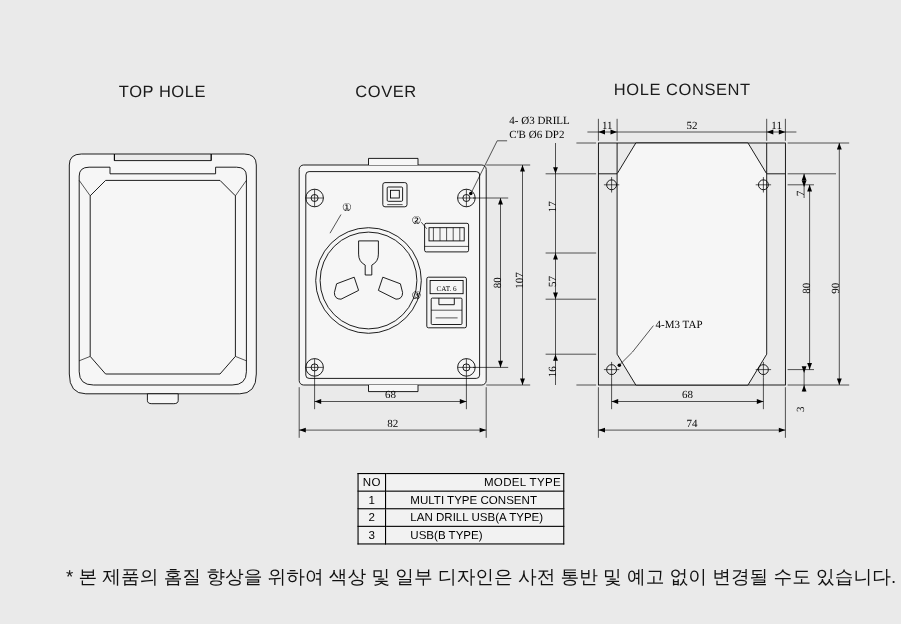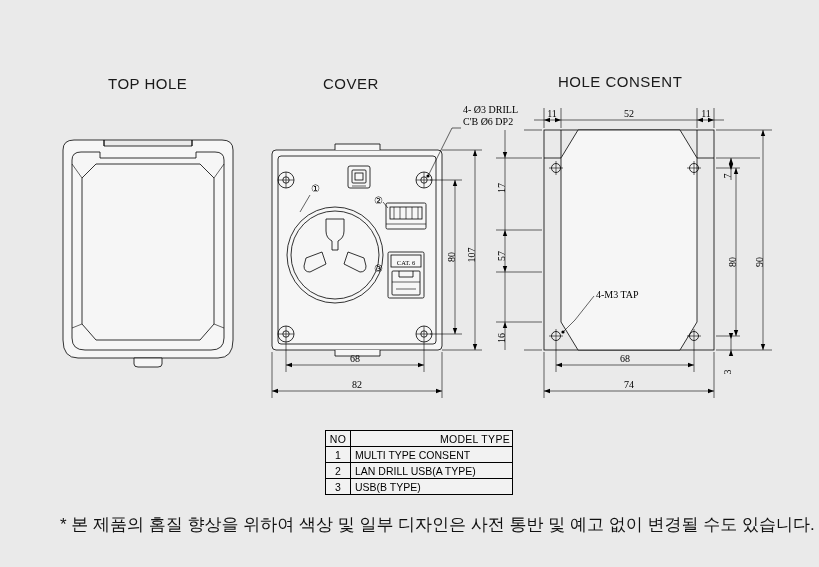--- a/index.html
+++ b/index.html
@@ -34,21 +34,21 @@
   }
   .tbl td,.tbl th{
     border:1px solid #000;
     padding:1px 2px;
     text-align:center;
     font-weight:normal;
     line-height:12px;
     height:13px;
   }
   .tbl .c-no{width:20px;}
-  .tbl .c-type{text-align:left;padding-left:4px;}
+  .tbl .c-type{text-align:left;padding-left:22px;}
   .tbl thead th{font-size:10.5px;letter-spacing:0.3px;}
   .tbl thead th.c-type{text-align:right;padding-left:0;}
 
   .footnote{
     position:absolute;
     left:60px;top:513px;
     font-size:17px;
     color:#111;
     white-space:nowrap;
   }

